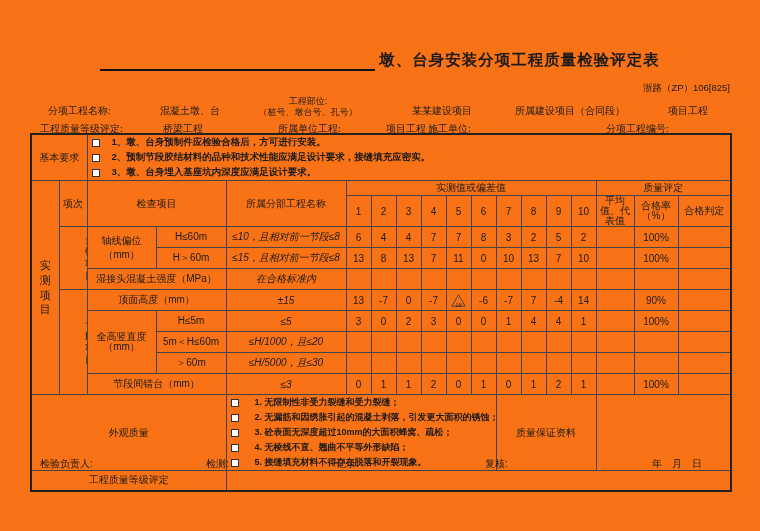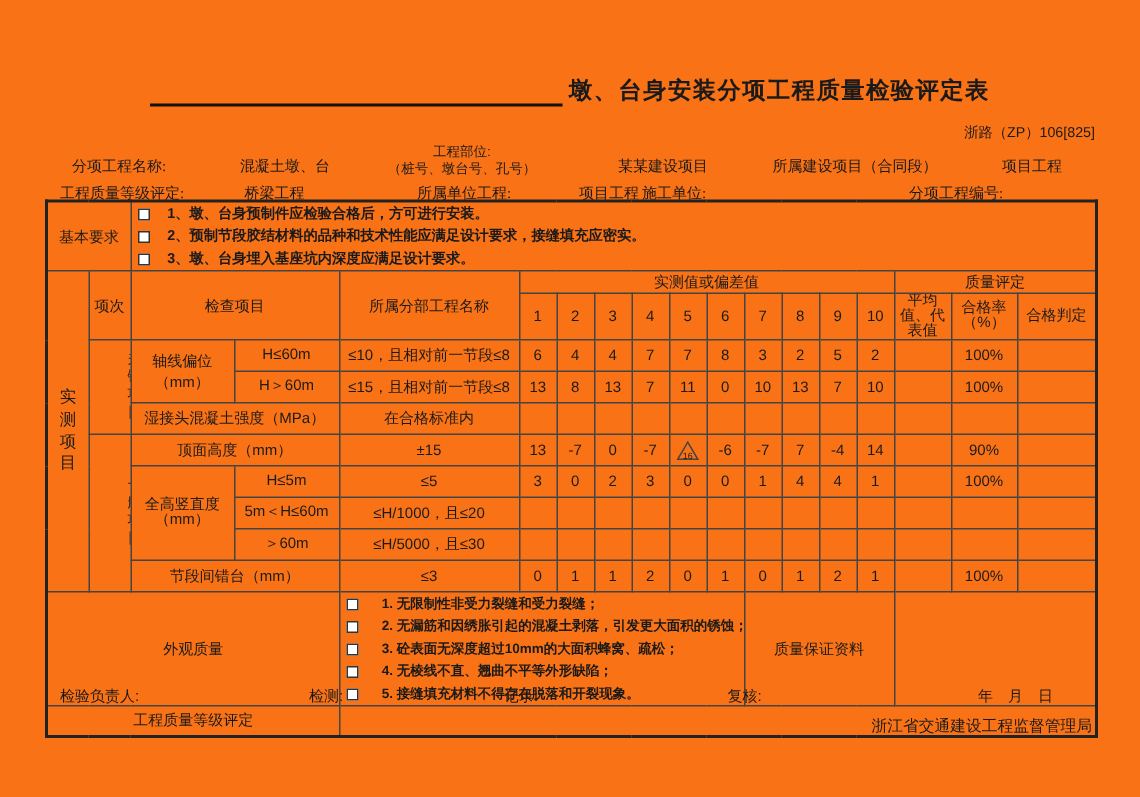--- a/index.html
+++ b/index.html
@@ -21,21 +21,21 @@
   table.main { position:absolute; top:133px; left:30px; width:700px; border-collapse:collapse; table-layout:fixed; }
   table.main td { border:1px solid #444; font-size:10px; text-align:center; vertical-align:middle; padding:0 1px; overflow:hidden; }
   table.main { border:2px solid #222; }
   tr.h-basic { height:44px; }
   tr.h-hdr1 { height:14px; }
   tr.h-hdr2 { height:14px; }
   tr.h-data { height:21px; }
   tr.h-app  { height:60px; }
   tr.h-grade{ height:20px; }
   td.small { font-size:9px; line-height:10px; }
-  td.spec { font-size:9px; }
+  td.spec { font-size:9px;font-style:italic; }
   td.left { text-align:left; }
   .v-text { display:inline-block; width:13px; word-break:break-all; line-height:1.35; font-size:11px; }
   .g-text { display:inline-block; width:24px; word-break:break-all; line-height:1.2; font-size:10px;padding-left:24px; }
   .chk { display:inline-block; width:8px; height:8px; border:1px solid #333; background:#fff; flex:0 0 8px; }
   .chk-line { display:flex; align-items:center; gap:12px; padding:1px 0 1px 3px; }
   .chk-line .txt { font-size:9.5px; white-space:nowrap;font-weight:bold; }
   .req-cell { padding:2px 4px; }
   .app-cell { padding:2px 4px; }
   .app-cell .chk-line { gap:16px; }
   .app-cell .txt { font-size:9px;text-align:center; }
@@ -333,15 +333,14 @@
   </tbody>
     </table>
 
   <div class="footer">
     <span style="left:40px;top:457px">检验负责人:</span>
     <span style="left:206px;top:457px">检测:</span>
     <span style="left:336px;top:457px">记录:</span>
     <span style="left:485px;top:457px">复核:</span>
     <span style="left:652px;top:457px">年　月　日</span>
   </div>
-  <div class="agency">浙江省交通建设工程监督管理局</div>
 
 </div>
 
 </body></html>

